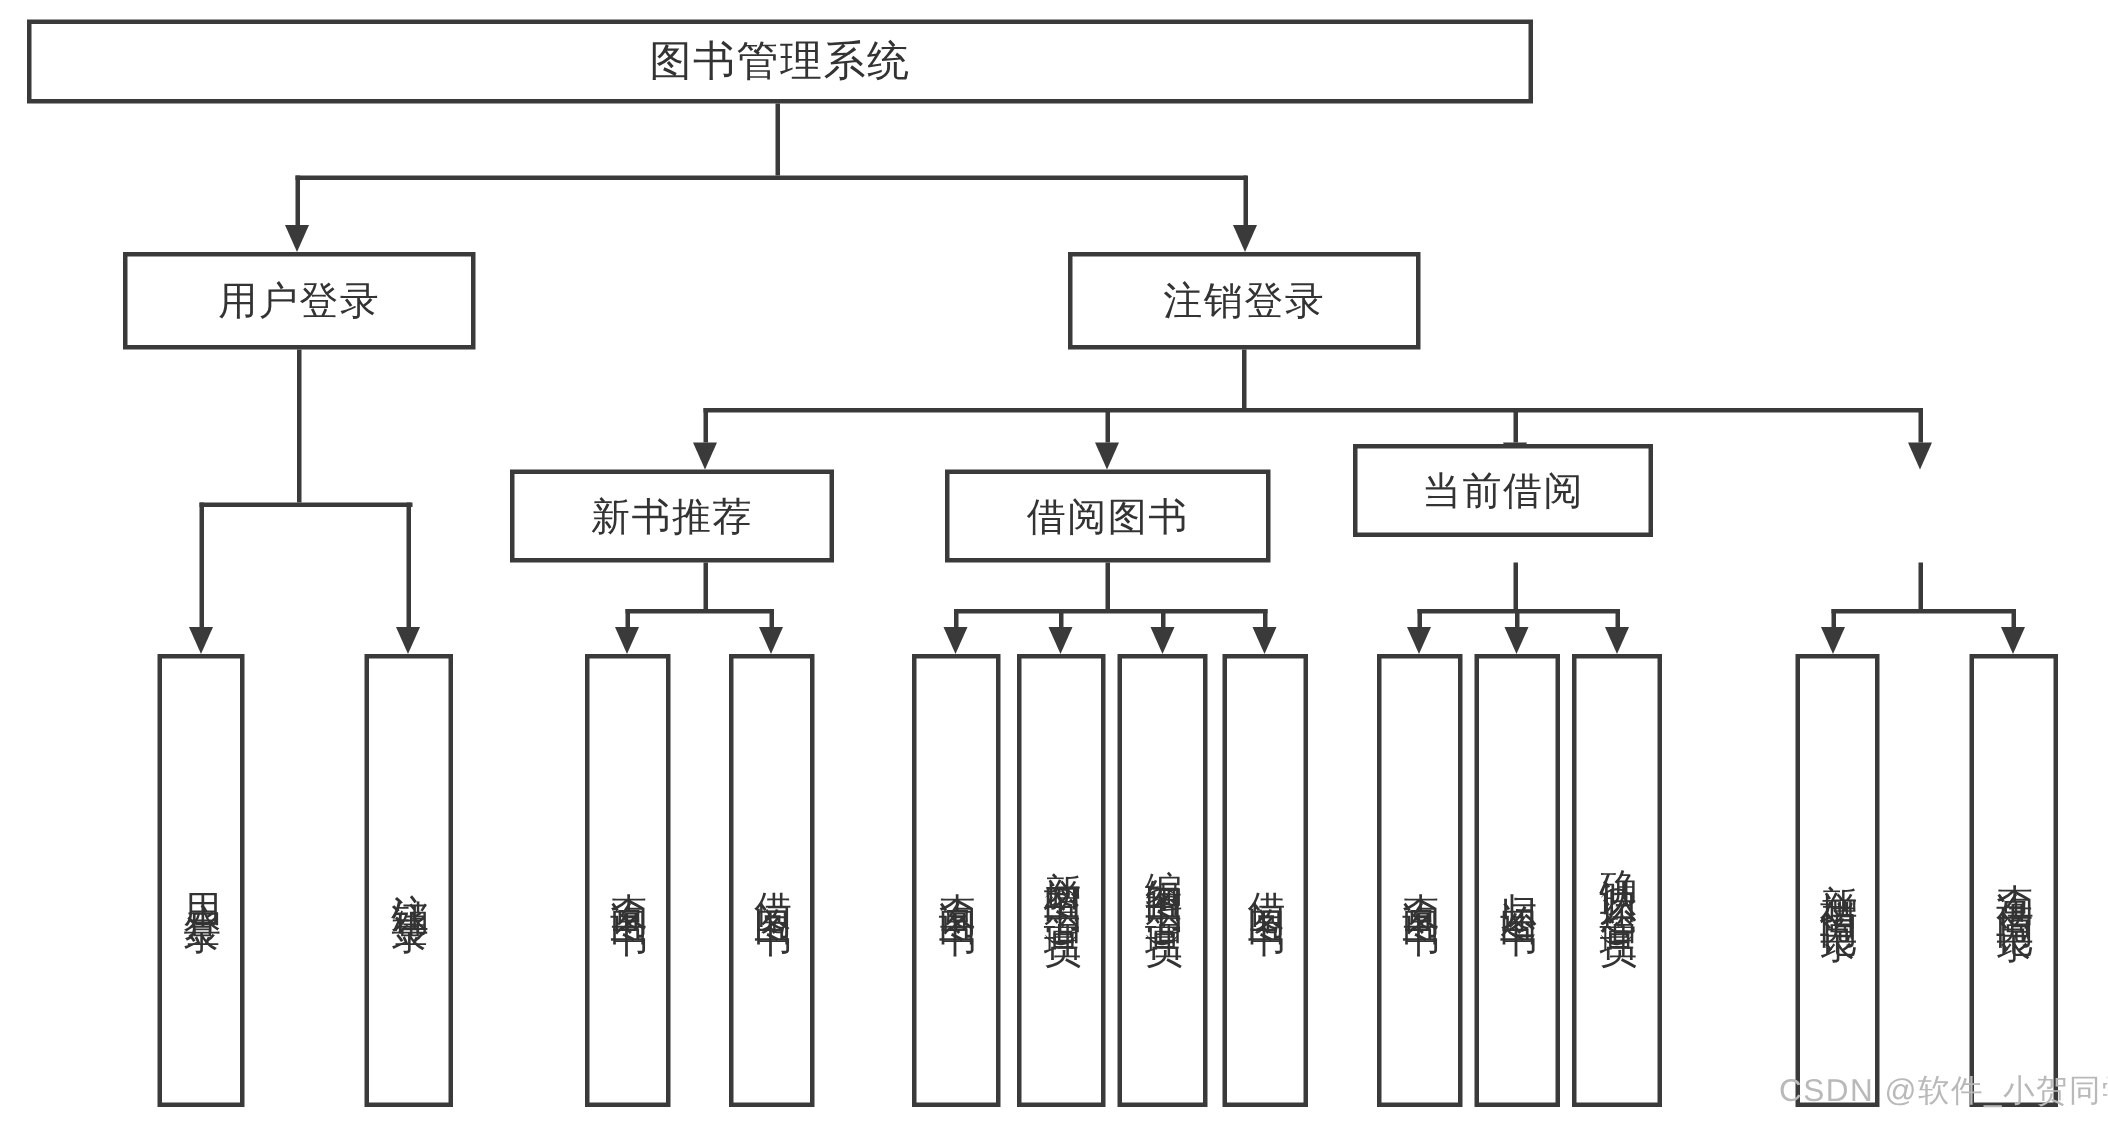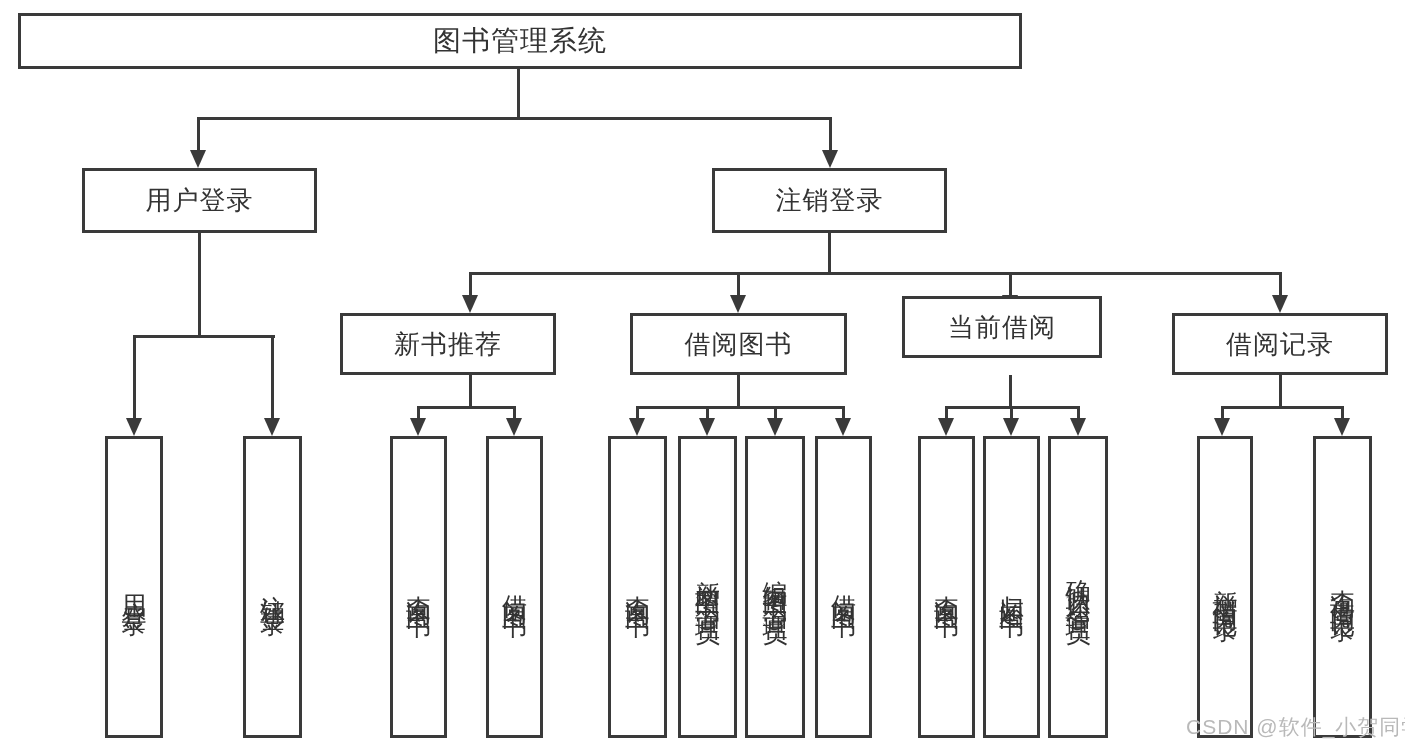--- a/index.html
+++ b/index.html
@@ -104,23 +104,20 @@
 
   <div class="box h" style="left:340px;top:313px;width:216px;height:62px">
     <span>新书推荐</span>
   </div>
   <div class="box h" style="left:630px;top:313px;width:217px;height:62px">
     <span>借阅图书</span>
   </div>
   <div class="box h" style="left:902px;top:296px;width:200px;height:62px">
     <span>当前借阅</span>
   </div>
-  <div class="box h" style="left:1172px;top:313px;width:216px;height:62px">
-    <span>借阅记录</span>
-  </div>
 
   <div>
     <i class="vl" style="left:469px;top:375px;height:31px"></i>
     <i class="hl" style="left:417px;top:406px;width:99px"></i>
     <i class="vl" style="left:417px;top:406px;height:12px"></i>
     <i class="ar" style="left:410px;top:418px"></i>
     <i class="vl" style="left:513px;top:406px;height:12px"></i>
     <i class="ar" style="left:506px;top:418px"></i>
   </div>
 

